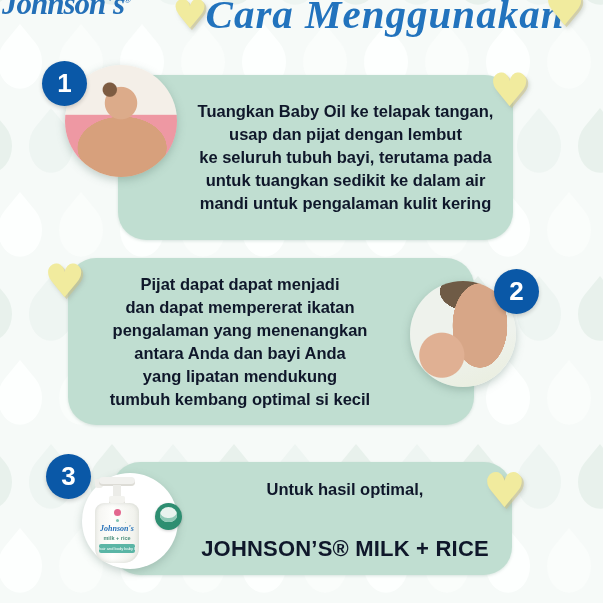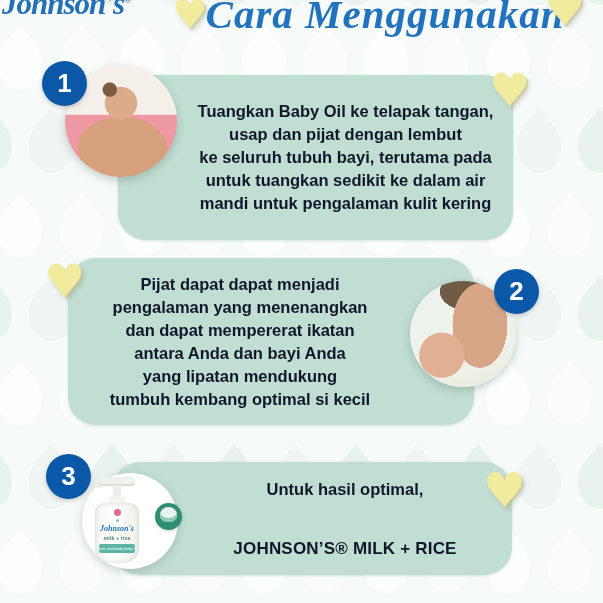--- a/index.html
+++ b/index.html
@@ -32,21 +32,21 @@
   
   .greenbox{
     position:absolute;z-index:1;background:#c0ded1;border-radius:28px;
     display:flex;flex-direction:column;justify-content:center;
     box-shadow:0 1px 3px rgba(110,150,135,.25);
   }
   .line{
     text-align:center;color:#0f172a;font-weight:700;font-size:16.5px;
     line-height:23px;white-space:nowrap;
   }
-  .line-bold{font-weight:800;font-size:17px;letter-spacing:.2px;margin-top:36px;}
+  .line-bold{font-weight:800;font-size:22px;letter-spacing:.2px;margin-top:36px;}
   .numcircle{
     position:absolute;z-index:4;width:45px;height:45px;border-radius:50%;
     background:#0a58a7;color:#ffffff;font-weight:700;font-size:26px;
     display:flex;align-items:center;justify-content:center;
     box-shadow:0 2px 4px rgba(0,0,0,.18);
   }
   .photo{
     position:absolute;z-index:3;border-radius:50%;
     box-shadow:0 3px 8px rgba(90,120,110,.35);
   }
@@ -210,22 +210,22 @@
     <div class="line">ke seluruh tubuh bayi, terutama pada</div>
     <div class="line">untuk tuangkan sedikit ke dalam air</div>
     <div class="line">mandi untuk pengalaman kulit kering</div>
   </div>
   <div class="photo photo1"></div>
   <div class="numcircle" style="left:42px;top:61px;">1</div>
   <div class="heart" style="left:489px;top:67px;font-size:46px;">♥</div>
 
   <div class="greenbox" style="left:68px;top:258px;width:406px;height:167px;padding-left:8px;padding-right:70px;box-sizing:border-box;">
     <div class="line">Pijat dapat dapat menjadi</div>
+    <div class="line">dan dapat mempererat ikatan</div>
     <div class="line">pengalaman yang menenangkan</div>
-    <div class="line">dan dapat mempererat ikatan</div>
     <div class="line">antara Anda dan bayi Anda</div>
     <div class="line">yang lipatan mendukung</div>
     <div class="line">tumbuh kembang optimal si kecil</div>
   </div>
   <div class="photo photo2"></div>
   <div class="numcircle" style="left:494px;top:269px;">2</div>
   <div class="heart" style="left:44px;top:258px;font-size:46px;">♥</div>
 
   <div class="greenbox" style="left:112px;top:462px;width:400px;height:113px;padding-left:72px;padding-right:6px;box-sizing:border-box;">
     <div class="line">Untuk hasil optimal,</div>

